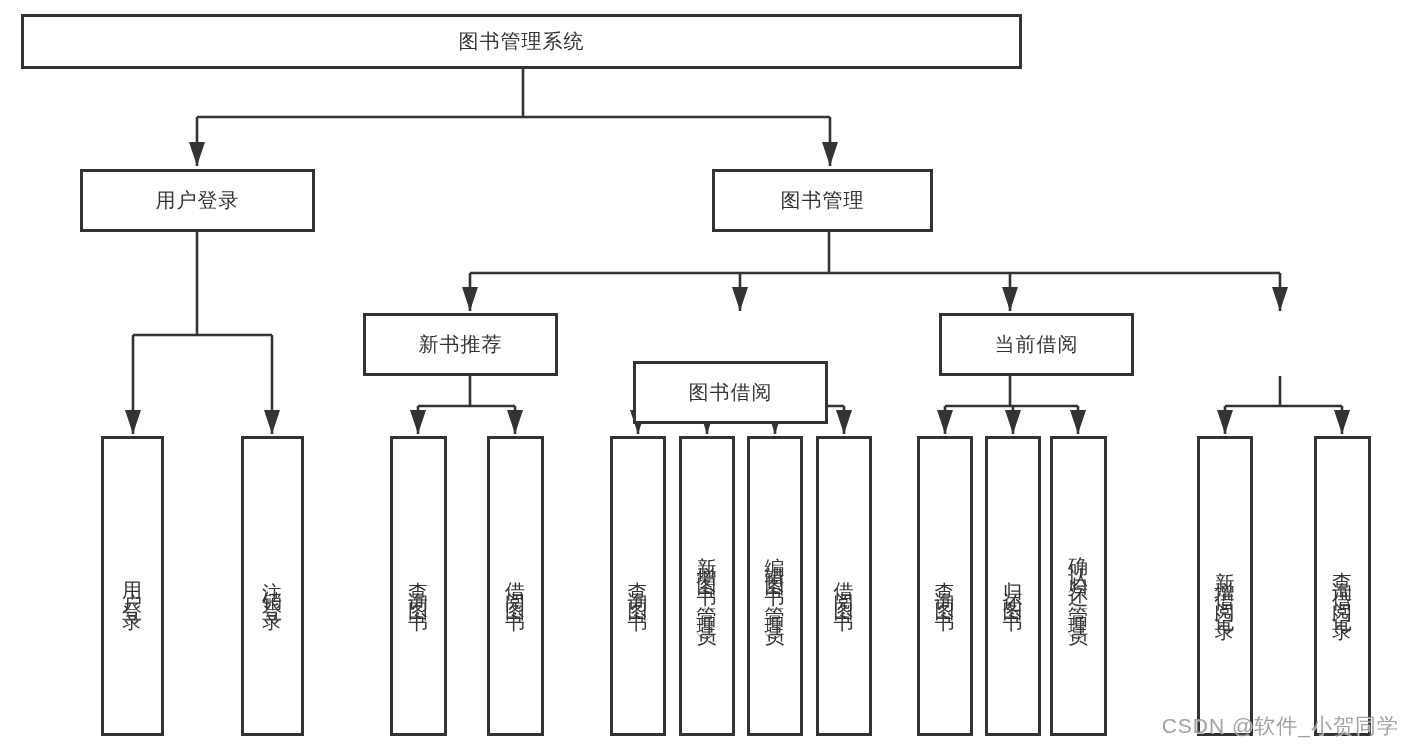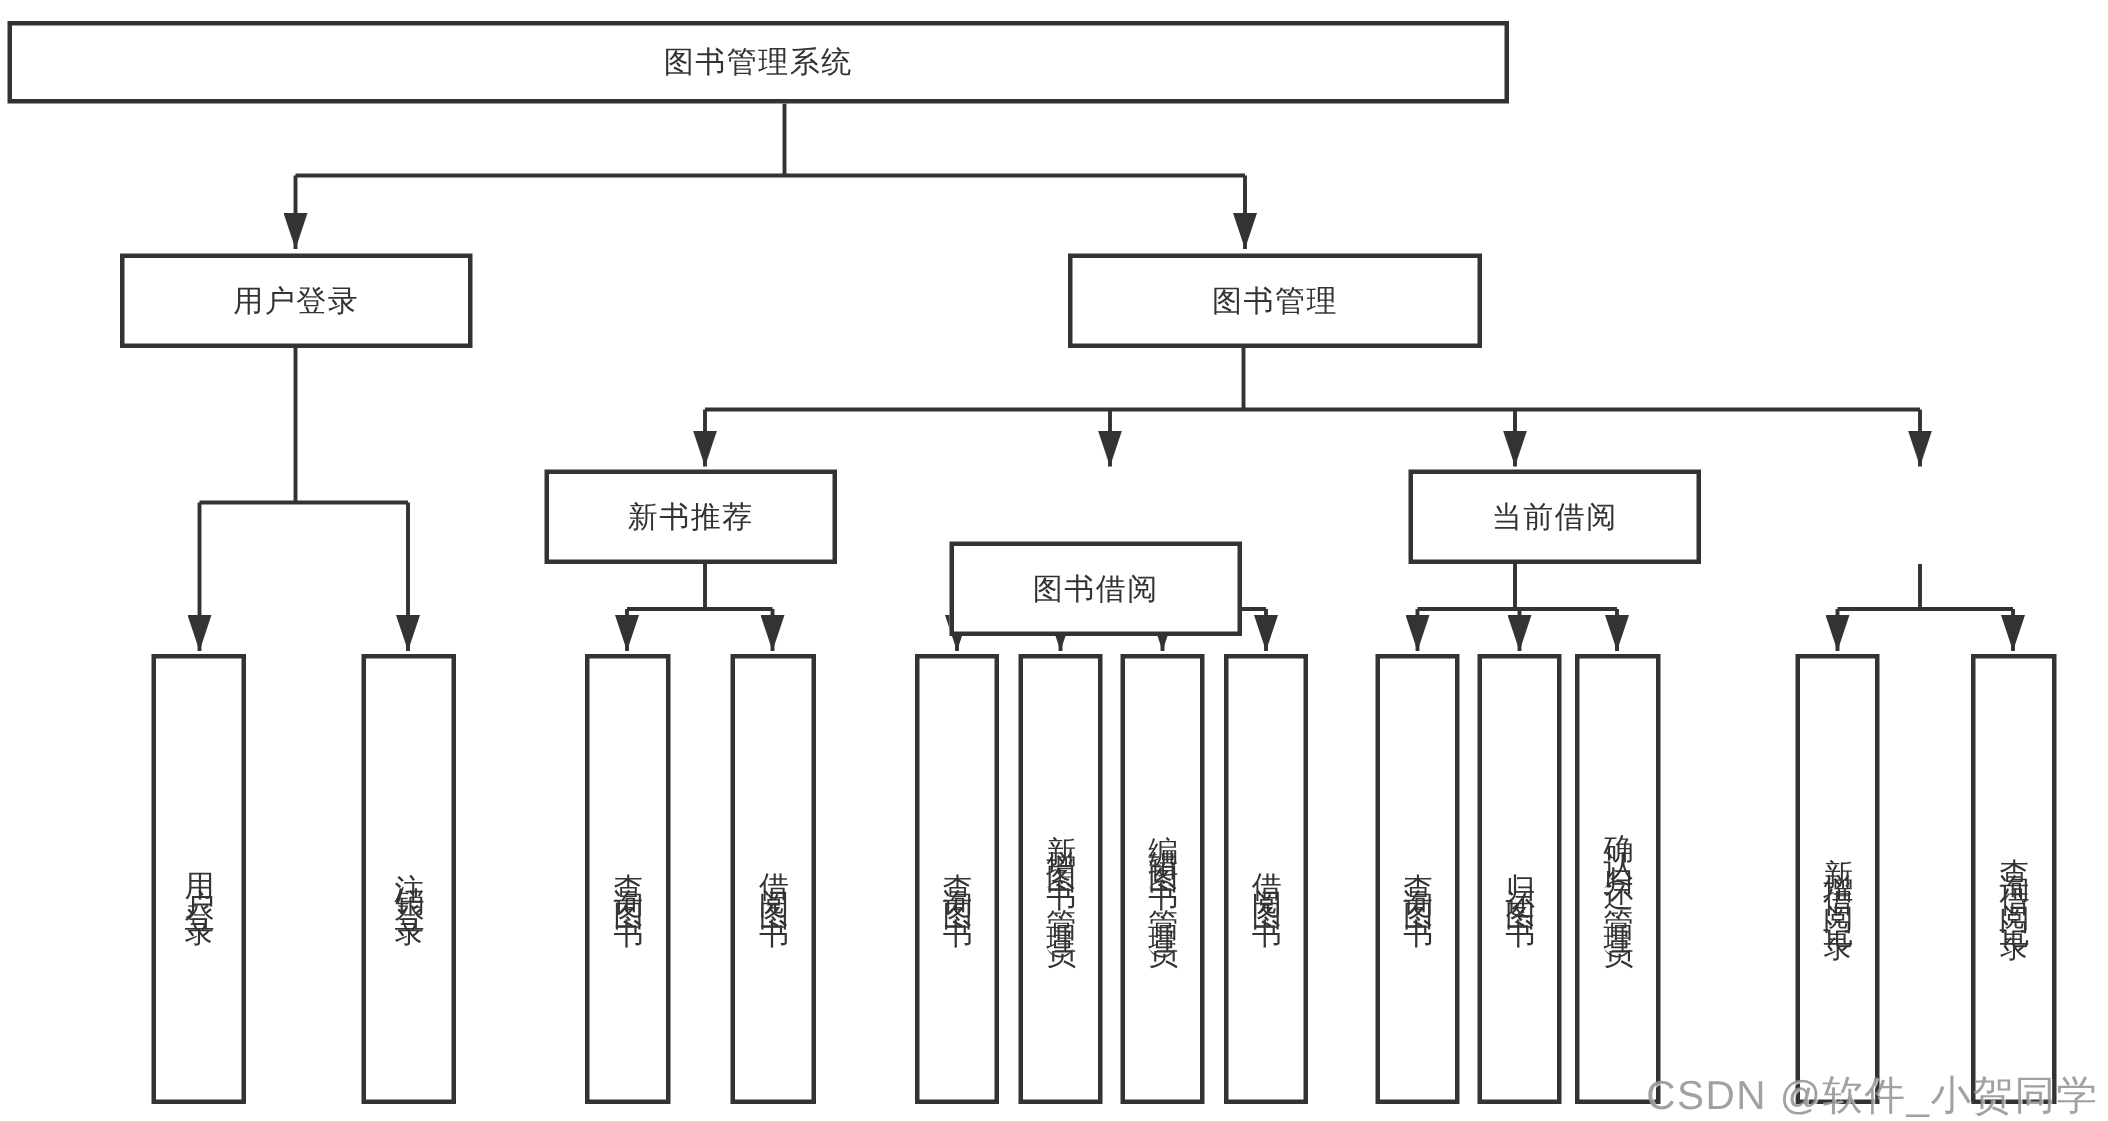--- a/index.html
+++ b/index.html
@@ -36,24 +36,24 @@
     white-space: nowrap;
   }
   .leaf span {
     writing-mode: vertical-rl;
     text-orientation: mixed;
     letter-spacing: 10px;
     line-height: 1;
     font-size: 20px;
   }
   
-  .b-root   { left: 5px;  top: 14px;  width: 1001px; height: 55px; }
+  .b-root   { left: 21px;  top: 14px;  width: 1001px; height: 55px; }
   
   .b-login  { left: 80px;  top: 169px; width: 235px; height: 63px; }
-  .b-mgmt   { left: 712px; top: 169px; width: 276px; height: 63px; }
+  .b-mgmt   { left: 712px; top: 169px; width: 221px; height: 63px; }
   
   .b-l3     { top: 313px; width: 195px; height: 63px; }
   .b-newrec { left: 363px; }
   .b-borrow { left: 633px; margin-top: 48px; }
   .b-curr   { left: 903px; margin-left: 36px; }
   .b-record { left: 1173px; }
   
   .leaf     { top: 436px; height: 300px; }
   .lf-1a { left: 101px;  width: 63px; }
   .lf-1b { left: 241px;  width: 63px; }
@@ -65,21 +65,21 @@
   .lf-3d { left: 816px;  width: 56px; }
   .lf-4a { left: 917px;  width: 56px; }
   .lf-4b { left: 985px;  width: 56px; }
   .lf-4c { left: 1050px; width: 57px; }
   .lf-5a { left: 1197px; width: 56px; }
   .lf-5b { left: 1314px; width: 57px; }
   .watermark {
     position: absolute;
     right: 6px;
     top: 712px;
-    font-size: 27px;
+    font-size: 21px;
     color: rgba(148, 148, 152, 0.88);
     letter-spacing: 1px;
     text-shadow: 1px 1px 0 rgba(255,255,255,0.65);
   }
 </style>
 </head>
 <body>
 
 <div class="stage">
 

